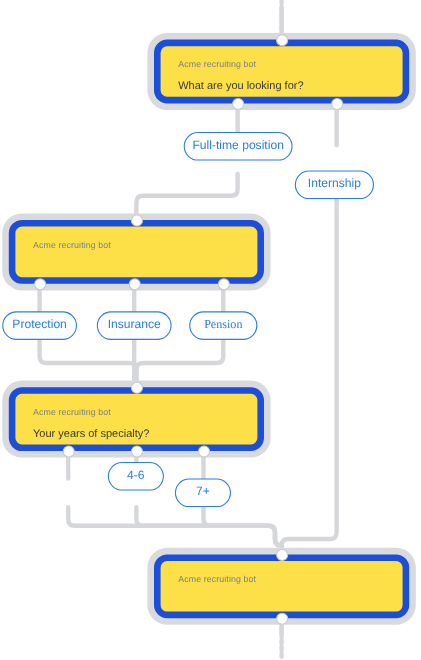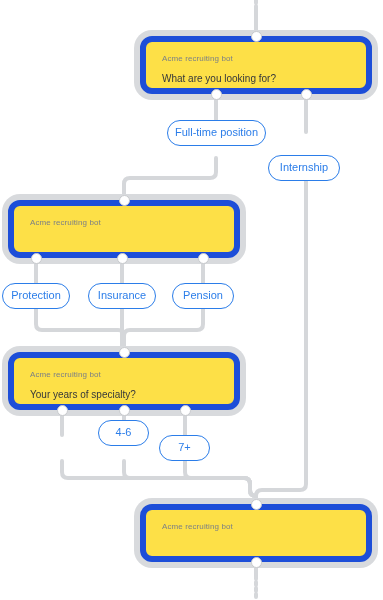--- a/index.html
+++ b/index.html
@@ -131,21 +131,21 @@
   <div class="node" style="left:8px; top:200px; width:232px; height:58px;">
     <div class="node-label">Acme recruiting bot</div>
   </div>
   <div class="port" style="left:118.5px; top:194.5px;"></div>
   <div class="port" style="left:30.5px; top:252.5px;"></div>
   <div class="port" style="left:116.5px; top:252.5px;"></div>
   <div class="port" style="left:197.5px; top:252.5px;"></div>
 
   <div class="chip" style="left:2px; top:283px; width:68px;">Protection</div>
   <div class="chip" style="left:88px; top:283px; width:68px;">Insurance</div>
-  <div class="chip" style="left:172px; top:283px; width:62px;">Pension</div>
+  <div class="chip" style="left:172px; top:283px; width:62px;font-family:Liberation Serif, serif;">Pension</div>
 
   <div class="node" style="left:8px; top:352px; width:232px; height:58px;">
     <div class="node-label">Acme recruiting bot</div>
     <div class="node-text">Your years of specialty?</div>
   </div>
   <div class="port" style="left:118.5px; top:346.5px;"></div>
   <div class="port" style="left:56.5px; top:404.5px;"></div>
   <div class="port" style="left:118.5px; top:404.5px;"></div>
   <div class="port" style="left:179.5px; top:404.5px;"></div>
 

